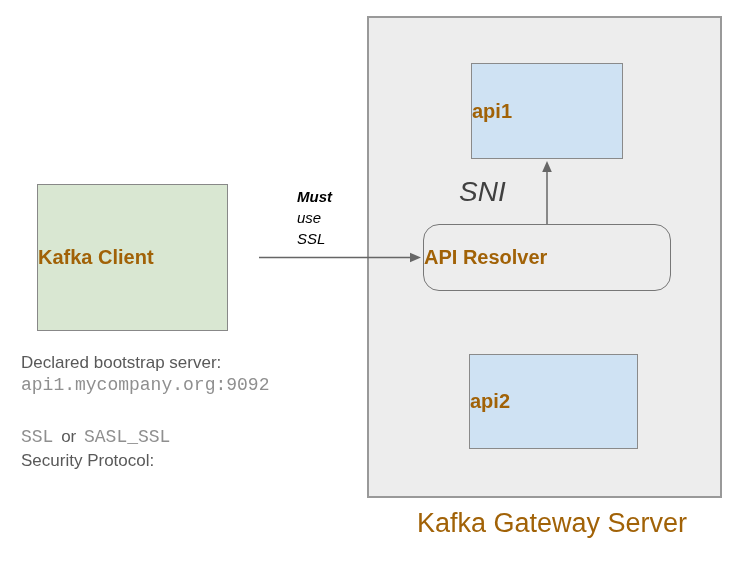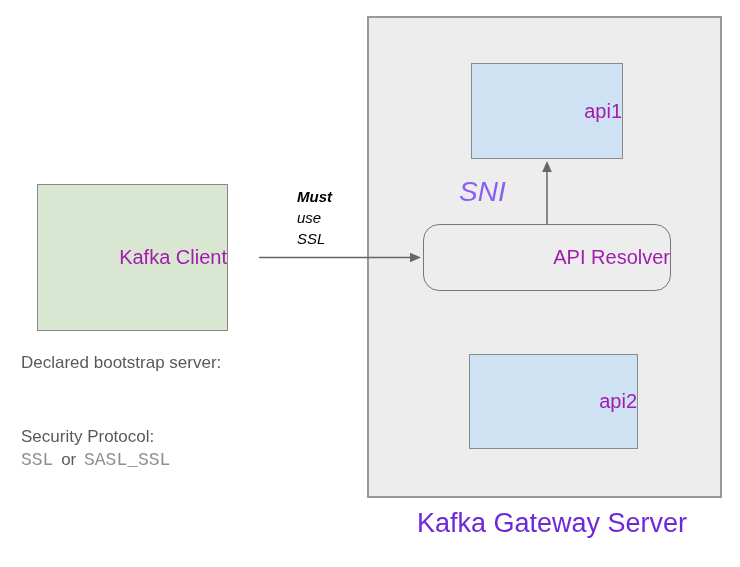--- a/index.html
+++ b/index.html
@@ -1,45 +1,45 @@
 <!DOCTYPE html>
 <html><head>
 <meta charset="utf-8">
 <style>
   html, body { margin: 0; padding: 0; background: #ffffff; }
   .canvas {
     position: relative; width: 740px; height: 567px; background: #ffffff;
     font-family: "Liberation Sans", sans-serif; overflow: hidden;
   }
   .box {
-    position: absolute; display: flex; align-items: center; justify-content: flex-end;
-    box-sizing: border-box; color: #a21caf;
+    position: absolute; display: flex; align-items: center; justify-content: flex-start;
+    box-sizing: border-box; color: #a16207; font-weight: bold;
   }
   .gateway-box { left: 367px; top: 16px; width: 355px; height: 482px;
     background: #ededed; border: 2px solid #999999; }
   .client-box { left: 37px; top: 184px; width: 191px; height: 147px;
     background: #d9e7d2; border: 1.5px solid #888888; font-size: 20px; }
   .api-box { background: #cfe2f3; border: 1.5px solid #8a8a8a; font-size: 20px; }
   .api1-box { left: 471px; top: 63px; width: 152px; height: 96px; }
   .api2-box { left: 469px; top: 354px; width: 169px; height: 95px; }
   .resolver-box { left: 423px; top: 224px; width: 248px; height: 67px;
-    background: #ededed; border: 1.5px solid #777777; border-radius: 16px; font-size: 20px; padding-left: 34px; }
+    background: #ededed; border: 1.5px solid #777777; border-radius: 16px; font-size: 20px; }
   .must-note { position: absolute; left: 297px; top: 186px;
     font-size: 15px; line-height: 21px; color: #000000; font-style: italic; }
   .must-note .bold-line { font-weight: bold; }
   .sni-label { position: absolute; left: 459px; top: 176px;
-    font-size: 28px; font-style: italic; color: #8b5cf6; }
+    font-size: 28px; font-style: italic; color: #404040; }
   .note { position: absolute; left: 21px; width: 280px; 
     color: #595959; font-size: 17px; line-height: 23px; }
   .note .mono { font-family: "Liberation Mono", monospace; color: #8f8f8f; font-size: 18px; }
   .bootstrap-note { top: 351px; }
   .security-note { top: 425px; }
   .security-note .conj { margin: 0 3px; }
   .gateway-label { position: absolute; left: 377px; top: 508px; width: 350px;
-    text-align: center; font-size: 27px; color: #6d28d9; }
+    text-align: center; font-size: 27px; color: #a16207; }
   svg.arrows { position: absolute; left: 0; top: 0; pointer-events: none; }
 </style>
 </head>
 <body>
 
 <div class="canvas">
 
   <div class="box gateway-box"></div>
 
   <div class="box api-box api1-box">
@@ -72,26 +72,27 @@
   <div class="must-note">
     <div class="bold-line">Must</div>
     <div>use</div>
     <div>SSL</div>
   </div>
 
   <div class="sni-label">SNI</div>
 
   <div class="note bootstrap-note">
     <div>Declared bootstrap server:</div>
+    <div class="mono">api1.mycompany.org:9092</div>
   </div>
 
   <div class="note security-note">
-    <div>Security Protocol:</div>
     <div>
       <span class="mono">SSL</span>
       <span class="conj">or</span>
       <span class="mono">SASL_SSL</span>
     </div>
+    <div>Security Protocol:</div>
   </div>
 
   <div class="gateway-label">Kafka Gateway Server</div>
 
 </div>
 
 </body></html>

